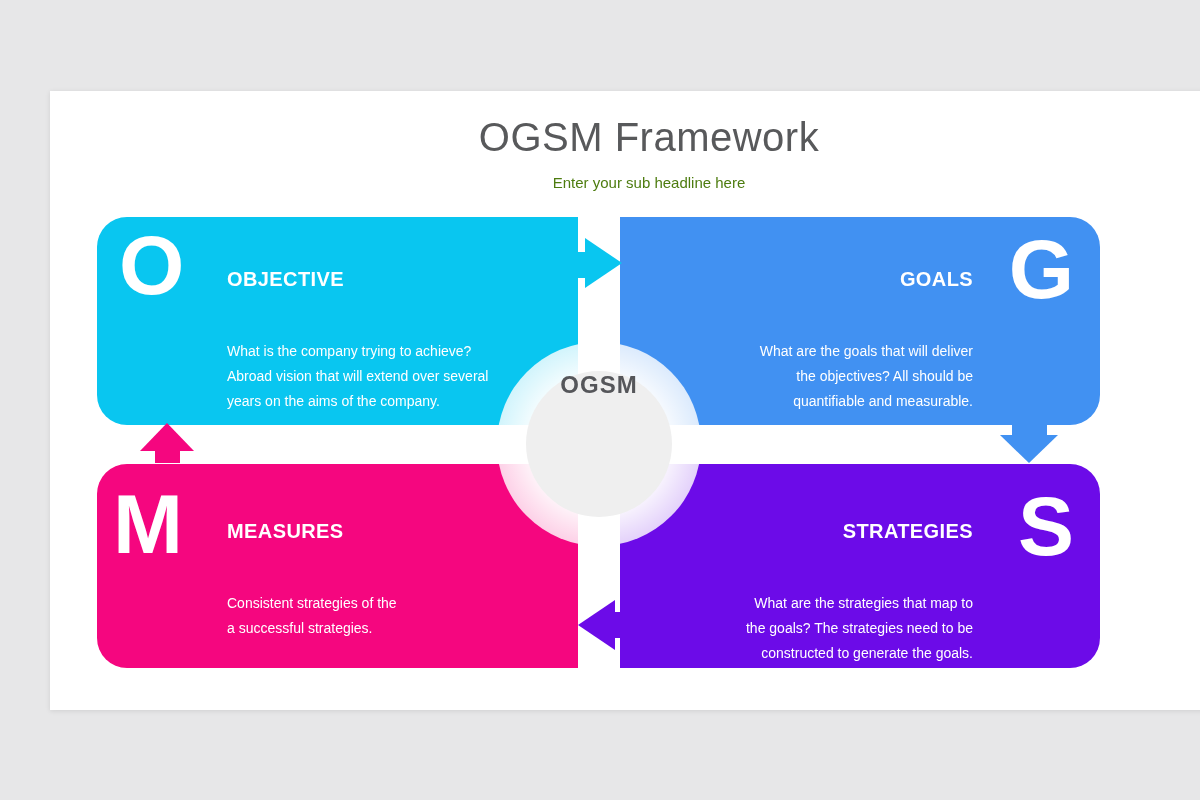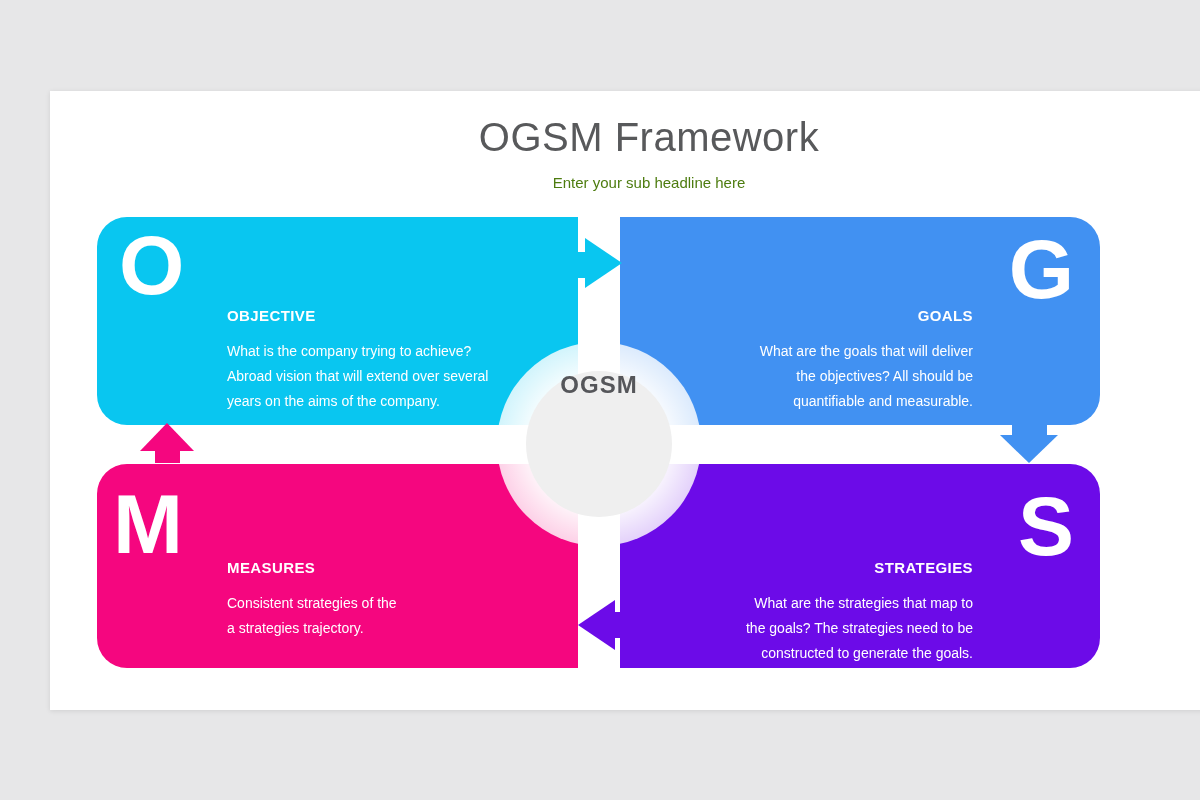--- a/index.html
+++ b/index.html
@@ -47,24 +47,23 @@
     color: #fff;
   }
   .block-objective  .big-letter { left: 22px;  top: 6px; }
   .block-goals      .big-letter { right: 26px; top: 10px; }
   .block-measures   .big-letter { left: 16px;  top: 18px; }
   .block-strategies .big-letter { right: 26px; top: 20px; }
 
   .block-title {
     position: absolute;
     top: 51px;
-    font-size: 15px;
+    font-size: 20px;
     font-weight: bold;
     letter-spacing: 0.4px;
-    margin-top: 39px;
   }
   .block-measures .block-title, .block-strategies .block-title { top: 56px; }
   .block-body {
     position: absolute;
     top: 90px;
     font-size: 14px;
     line-height: 25px;
     font-weight: 400;
     margin-top: 32px;
   }
@@ -133,21 +132,21 @@
       <div>the objectives? All should be</div>
       <div>quantifiable and measurable.</div>
     </div>
   </div>
 
   <div class="block block-measures align-left">
     <div class="big-letter">M</div>
     <div class="block-title">MEASURES</div>
     <div class="block-body">
       <div>Consistent strategies of the</div>
-      <div>a strategies trajectory.</div>
+      <div>a successful strategies.</div>
     </div>
   </div>
 
   <div class="block block-strategies align-right">
     <div class="big-letter">S</div>
     <div class="block-title">STRATEGIES</div>
     <div class="block-body">
       <div>What are the strategies that map to</div>
       <div>the goals? The strategies need to be</div>
       <div>constructed to generate the goals.</div>

